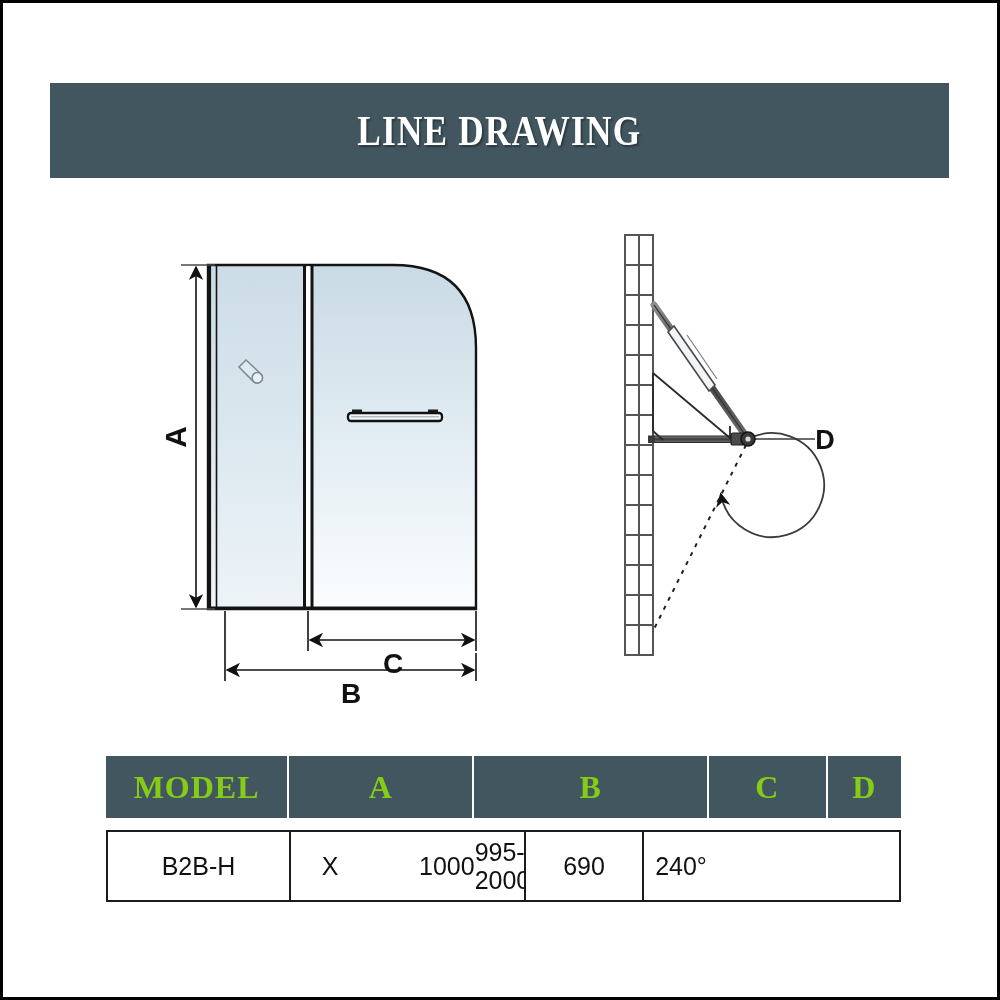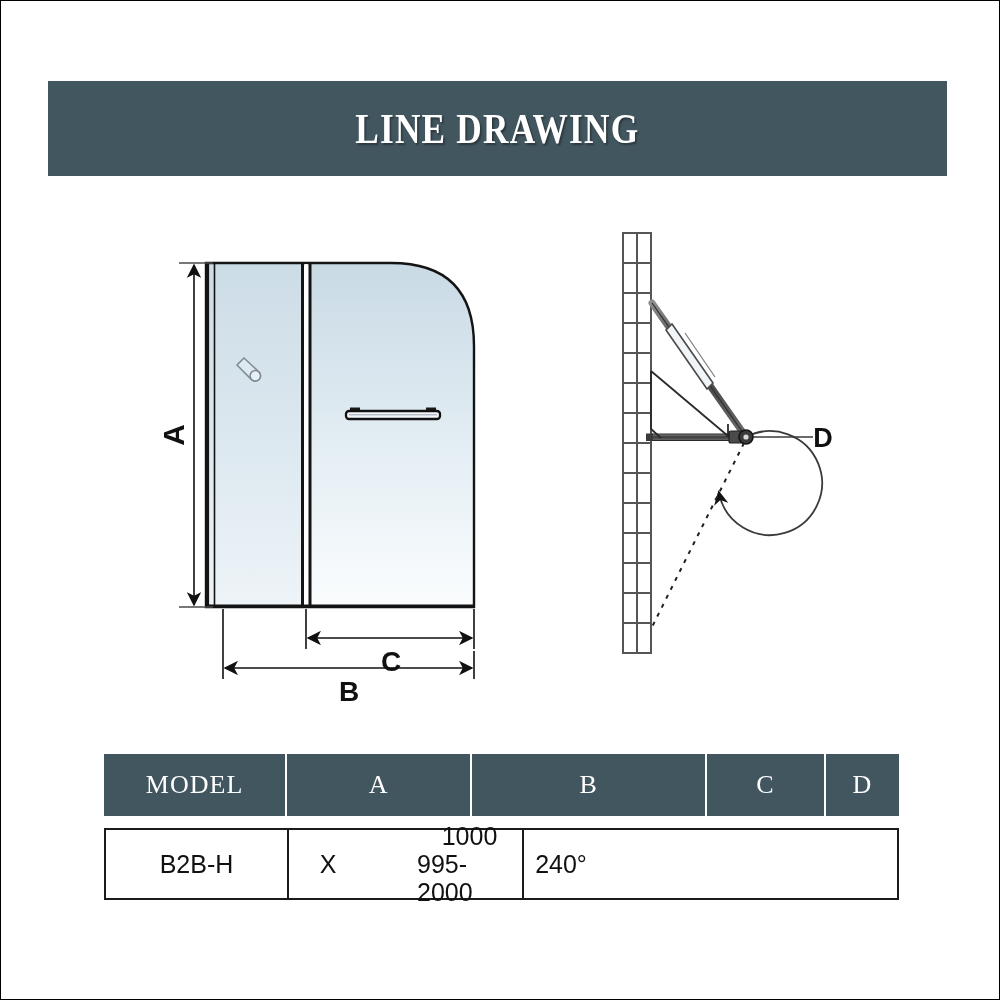--- a/index.html
+++ b/index.html
@@ -11,21 +11,21 @@
     width: 1000px;
     height: 1000px;
     font-family: "Liberation Sans", sans-serif;
     overflow: hidden;
   }
   #page {
     position: relative;
     width: 1000px;
     height: 1000px;
     box-sizing: border-box;
-    border: 1px solid #000000;
+    border: 3px solid #000000;
     background: #ffffff;
   }
 
   
   #title-bar {
     position: absolute;
     left: 47px;
     top: 80px;
     width: 899px;
     height: 95px;
@@ -63,24 +63,24 @@
   }
   .trow {
     display: flex;
     width: 100%;
   }
   #header-row {
     height: 62px;
   }
   #header-row .cell {
     background: #42565f;
-    color: #ffffff;
+    color: #84cc16;
     font-family: "Liberation Serif", serif;
-    font-weight: normal;
-    font-size: 26px;
+    font-weight: bold;
+    font-size: 32px;
     letter-spacing: 1px;
     border-right: 2px solid #ffffff;
     display: flex;
     align-items: center;
     justify-content: center;
   }
   #header-row .cell:last-child { border-right: none; }
   #row-gap { height: 12px; }
   #data-row {
     height: 72px;
@@ -107,21 +107,21 @@
 
   #cell-model-val { font-size: 31px; }
   #cell-b-val {
     flex-direction: column;
     line-height: 1.12;
     font-size: 23px;
   }
   .bsplit { display: flex; width: 100%; align-items: center; }
   .b-left  { flex: 0 0 78px; display: flex; justify-content: center; }
   .b-x     { flex: 0 0 50px; display: flex; justify-content: center; font-size: 23px; }
-  .b-right { flex: 1; display: flex; flex-direction: column; align-items: center; }
+  .b-right { flex: 1; display: flex; flex-direction: row; align-items: center; }
 </style>
 </head>
 <body>
 
 <div id="page">
 
   <div id="title-bar">
     <div id="title-text">LINE DRAWING</div>
   </div>
 
@@ -299,18 +299,19 @@
             <span>X</span>
           </div>
           <div class="b-x"></div>
           <div class="b-right">
             <span>1000</span>
             <span>995-2000</span>
           </div>
         </div>
       </div>
 
+      <div class="cell c-c">690</div>
 
       <div class="cell c-d">240°</div>
     </div>
   </div>
 
 </div>
 
 </body></html>

